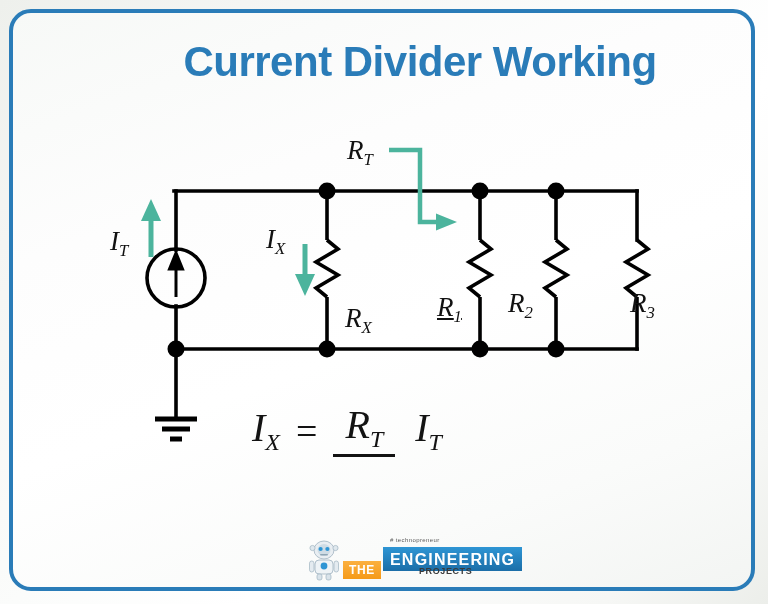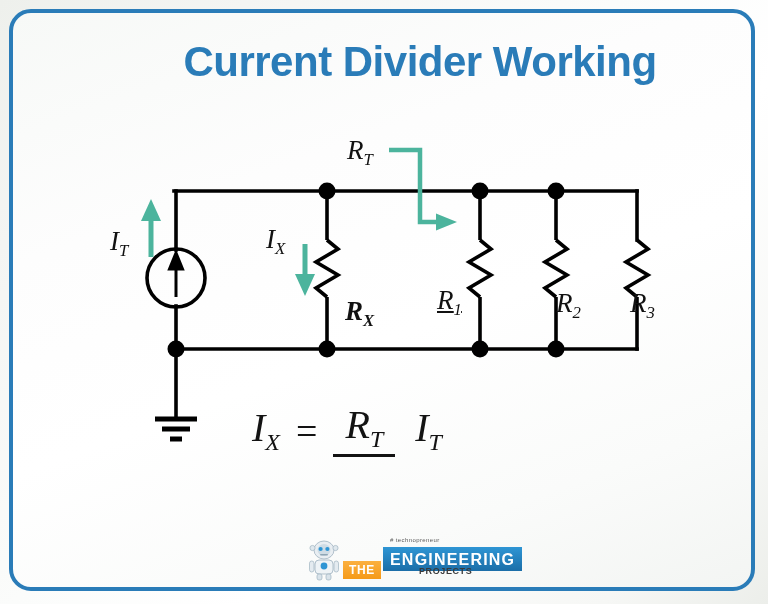--- a/index.html
+++ b/index.html
@@ -277,29 +277,29 @@
   </div>
 
   <div class="mathlabel ilabel" style="left:266px; top:226px;">
     <span>I</span><span class="sub">X</span>
   </div>
 
   <div class="mathlabel rlabel" style="left:347px; top:137px;">
     <span>R</span><span class="sub">T</span>
   </div>
 
-  <div class="mathlabel rlabel" style="left:345px; top:298px;font-weight:bold;">
+  <div class="mathlabel rlabel" style="left:345px; top:305px;">
     <span>R</span><span class="sub">X</span>
   </div>
 
-  <div class="mathlabel rlabel" style="left:437px; top:287px;text-decoration:underline;">
+  <div class="mathlabel rlabel" style="left:437px; top:294px;text-decoration:underline;">
     <span>R</span><span class="sub">1</span>
   </div>
 
-  <div class="mathlabel rlabel" style="left:508px; top:290px;margin-left:48px;">
+  <div class="mathlabel rlabel" style="left:508px; top:290px;">
     <span>R</span><span class="sub">2</span>
   </div>
 
   <div class="mathlabel rlabel" style="left:588px; top:290px;margin-left:42px;">
     <span>R</span><span class="sub">3</span>
   </div>
 
   <div id="formula">
     <span class="term ix-lead"><span>I</span><span class="sub">X</span></span>
     <span class="eq">=</span>

